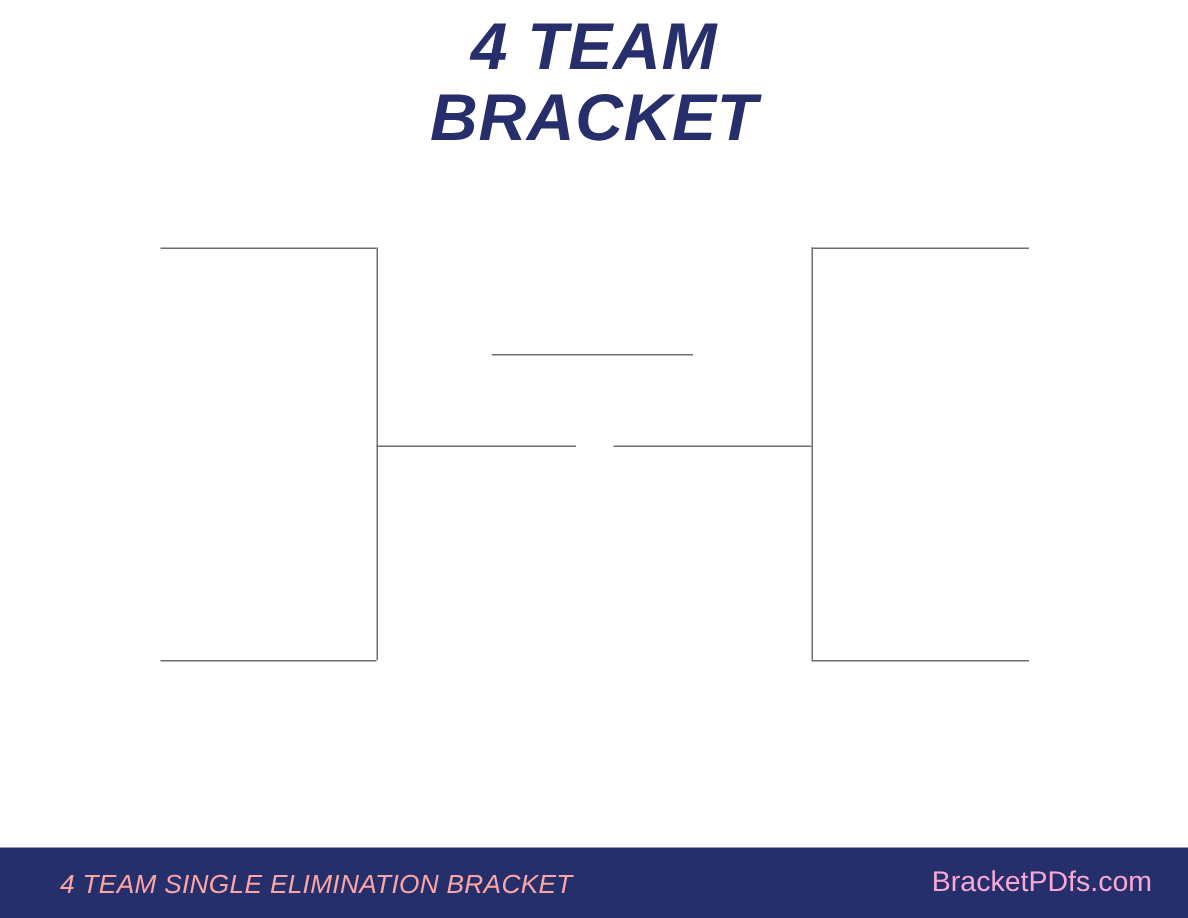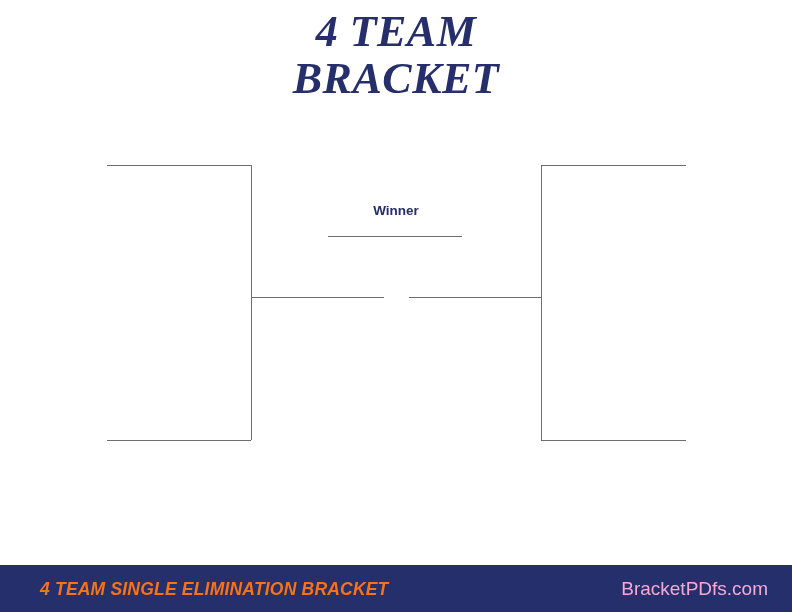--- a/index.html
+++ b/index.html
@@ -17,21 +17,21 @@
   }
 
   
   #page-title {
     position: absolute;
     left: 0;
     top: 8px;
     width: 792px;
     text-align: center;
     color: #262e6b;
-    font-family: Liberation Serif, serif;
+    font-family: Liberation Sans, sans-serif;
     font-weight: bold;
     font-style: italic;
     font-size: 44px;
     line-height: 47px;
     letter-spacing: 0.5px;
     white-space: pre-line;
   }
 
   
   #bracket {
@@ -80,23 +80,23 @@
     left: 0;
     top: 565px;
     width: 792px;
     height: 47px;
     background: #252f6b;
   }
   #footer-title {
     position: absolute;
     left: 40px;
     top: 14px;
-    color: #f97316;
+    color: #fca5a5;
     font-family: "Liberation Sans", sans-serif;
-    font-weight: bold;
+    font-weight: normal;
     font-style: italic;
     font-size: 17.5px;
     line-height: 20px;
     letter-spacing: 0.2px;
   }
   #footer-site {
     position: absolute;
     right: 24px;
     top: 13px;
     color: #f9a8d4;
@@ -123,21 +123,20 @@
   <div class="hline" style="left:251px; top:297px; width:133px;"></div>
 
   <div class="hline" style="left:409px; top:297px; width:132px;"></div>
 
   <div class="vline" style="left:541px; top:165px; height:275px;"></div>
 
   <div class="hline" style="left:541px; top:165px; width:145px;"></div>
 
   <div class="hline" style="left:541px; top:440px; width:145px;"></div>
 
-  <div id="winner-label">Winner</div>
 
   <div id="winner-line"></div>
 
 </div>
 
 <div id="footer-bar">
   <div id="footer-title">4 TEAM SINGLE ELIMINATION BRACKET</div>
   <div id="footer-site">BracketPDfs.com</div>
 </div>
 

